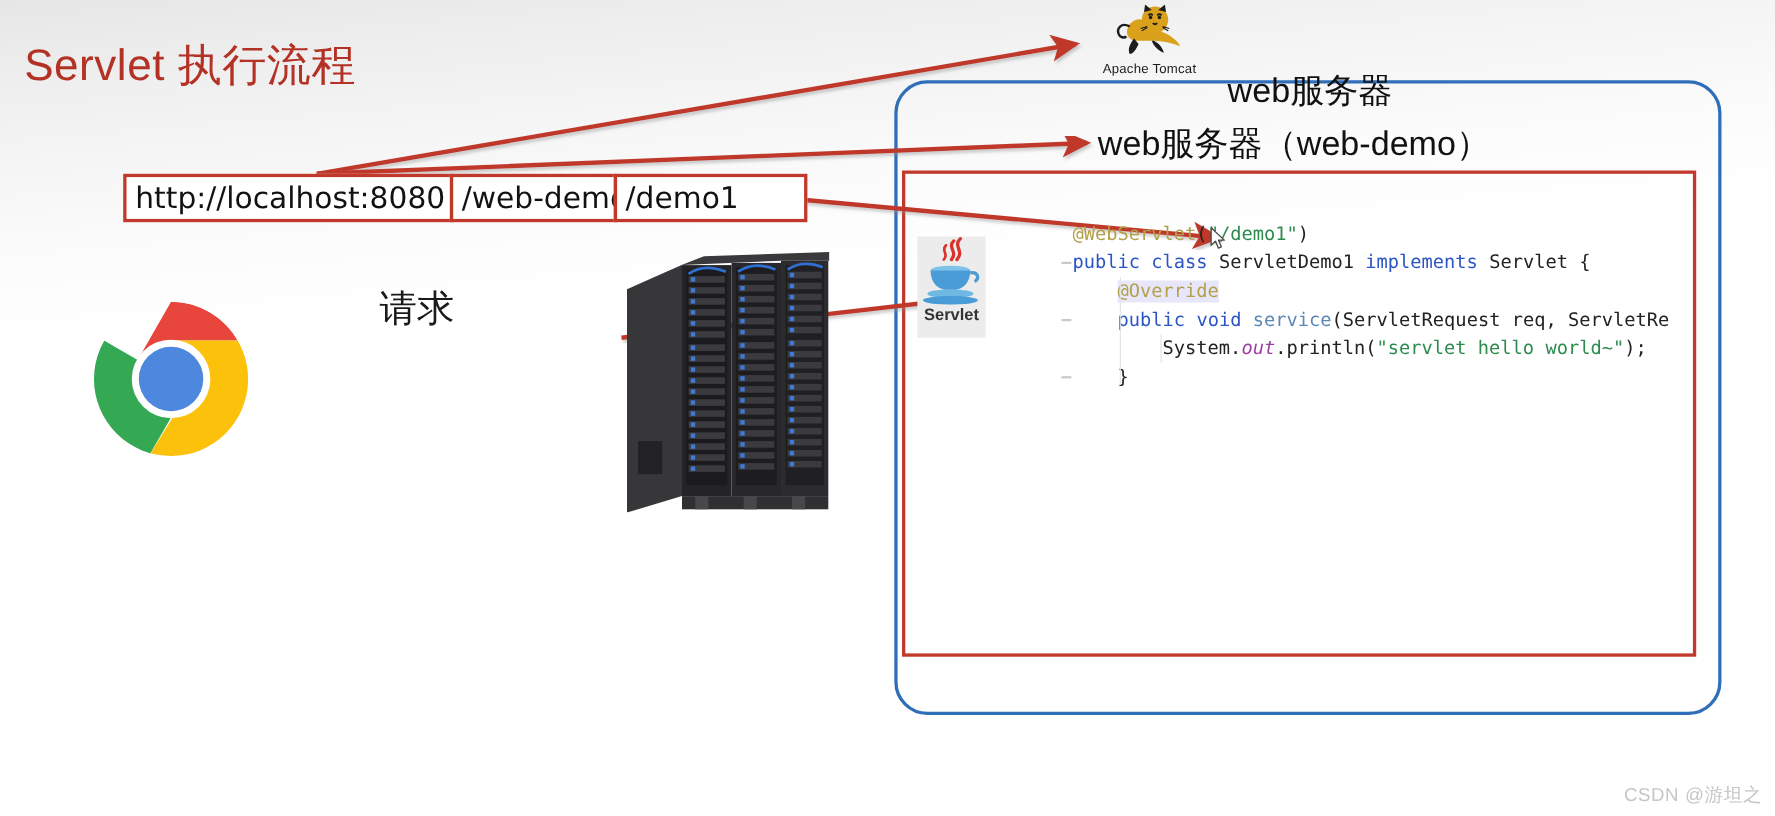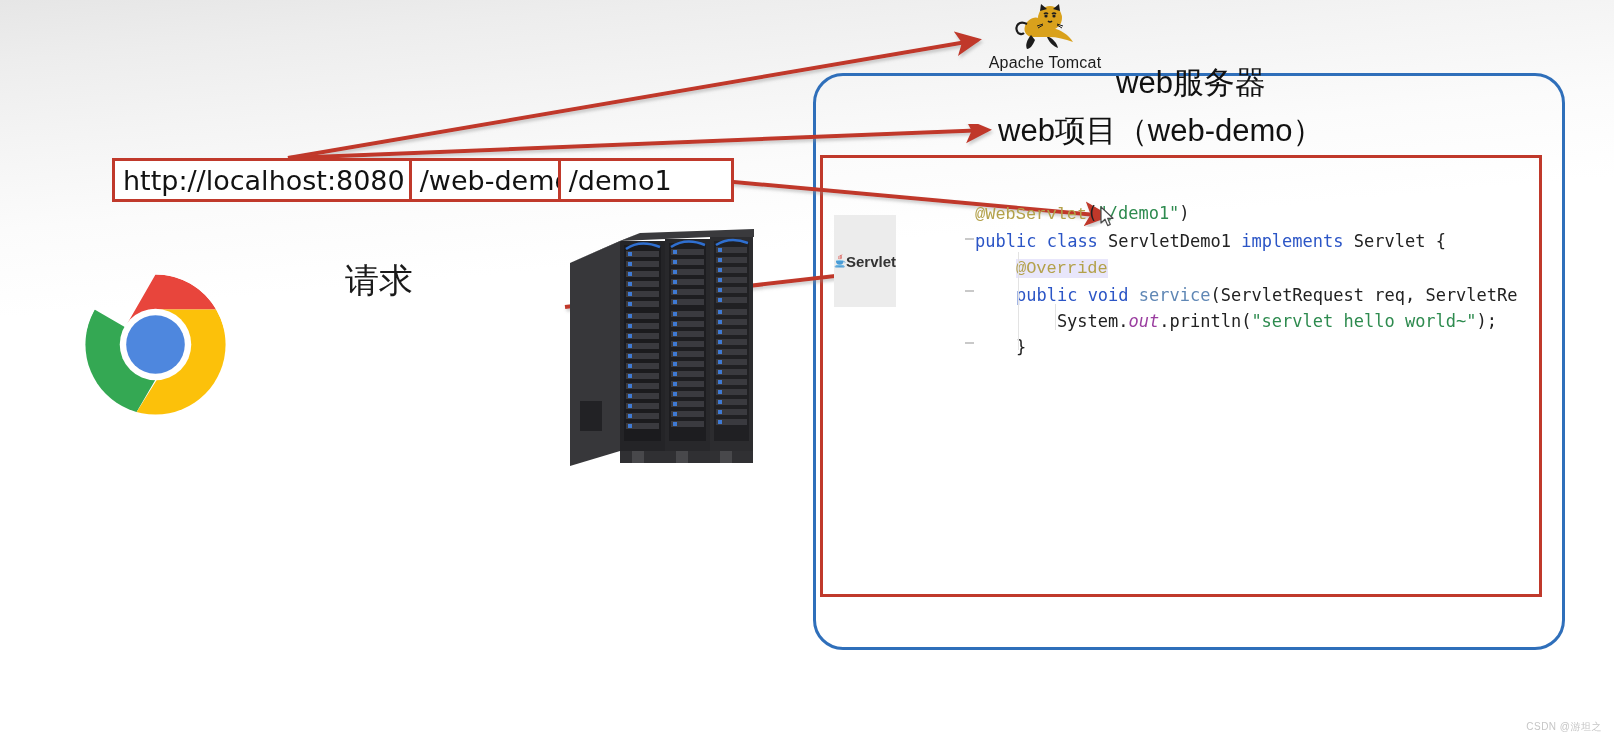--- a/index.html
+++ b/index.html
@@ -104,21 +104,21 @@
 
   
   #tomcat-block {
     position: absolute;
     left: 985px;
     top: 4px;
     width: 120px;
     text-align: center;
   }
   #tomcat-caption {
-    font-size: 16px;
+    font-size: 12px;
     color: #1b1b1b;
     margin-top: -2px;
     font-weight: normal;
     letter-spacing: 0.2px;
   }
   #webserver-label {
     position: absolute;
     left: 1116px;
     top: 26px;
     font-size: 31px;
@@ -165,21 +165,21 @@
 
   
   #servlet-icon {
     position: absolute;
     left: 834px;
     top: 215px;
     width: 62px;
     height: 92px;
     background: #ececec;
     display: flex;
-    flex-direction: row;
+    flex-direction: column;
     align-items: center;
     justify-content: flex-start;
     text-align: center;
   }
   #servlet-icon-caption {
     font-size: 15px;
     font-weight: bold;
     color: #333333;
     margin-top: 1px;
   }
@@ -191,21 +191,21 @@
     top: 200px;
     width: 566px;
     font-family: "DejaVu Sans Mono", "Liberation Mono", monospace;
     font-size: 17px;
     line-height: 26px;
     white-space: pre;
     overflow: hidden;
     color: #222222;
   }
   .code-line { white-space: pre; }
-  .tok-ann      { color: #b3a14a; font-family: Liberation Mono, monospace; }
+  .tok-ann      { color: #b3a14a; }
   .tok-kw       { color: #2b55c6; font-weight: normal; }
   .tok-type     { color: #222222; }
   .tok-method   { color: #5f87b5; }
   .tok-str      { color: #2e8b4f; }
   .tok-field    { color: #9b3fa0; font-style: italic; text-align: center; }
   .tok-plain    { color: #222222; }
   .ann-hl       { background: #e8e6fb; }
 
   
   .fold-mark {
@@ -230,31 +230,32 @@
     top: 206px;
     width: 16px;
     height: 22px;
   }
 
   
   #watermark {
     position: absolute;
     right: 12px;
     bottom: 8px;
-    font-size: 10px;
+    font-size: 17px;
     color: #c6c6c6;
     white-space: nowrap;
     letter-spacing: 0.5px;
   }
 </style>
 </head>
 <body>
 
 <div id="slide">
 
+  <div id="title">Servlet 执行流程</div>
 
   <div id="tomcat-container"></div>
 
   <div id="webdemo-box"></div>
 
   <svg id="connectors" viewBox="0 0 1614 742">
     <defs>
       <marker id="ah" markerWidth="7" markerHeight="7" refX="5.6" refY="3.5" orient="auto" markerUnits="strokeWidth">
         <path d="M0,0.4 L6.6,3.5 L0,6.6 L1.5,3.5 Z" fill="#c0392b"></path>
       </marker>
@@ -490,21 +491,21 @@
       <circle cx="51" cy="12" r="1.6" fill="#1c1c1c"></circle>
       <path d="M45,17 q2,2 4,0" stroke="#1c1c1c" stroke-width="1.6" fill="none"></path>
       <path d="M40,20 L34,22 M40,21 L35,24" stroke="#1c1c1c" stroke-width="1" fill="none"></path>
       <path d="M54,20 L60,22 M54,21 L59,24" stroke="#1c1c1c" stroke-width="1" fill="none"></path>
     </svg>
     <div id="tomcat-caption">Apache Tomcat</div>
   </div>
 
   <div id="webserver-label">web服务器</div>
 
-  <div id="webproject-label">web项目（web-demo）</div>
+  <div id="webproject-label">web服务器（web-demo）</div>
 
   <div id="servlet-icon">
     <svg width="56" height="62" viewBox="0 0 56 62">
 
       <path d="M30,4 C24,10 34,14 28,21" stroke="#d8322a" stroke-width="3" fill="none" stroke-linecap="round"></path>
       <path d="M36,2 C29,9 40,13 33,21" stroke="#d8322a" stroke-width="3" fill="none" stroke-linecap="round"></path>
       <path d="M23,8 C18,13 26,16 21,21" stroke="#d8322a" stroke-width="2.4" fill="none" stroke-linecap="round"></path>
 
       <ellipse cx="27" cy="31" rx="18" ry="4.5" fill="#7fc3e8"></ellipse>
       <path d="M9,31 C9,42 15,49 27,49 C39,49 45,42 45,31 Z" fill="#4a9cd6"></path>

